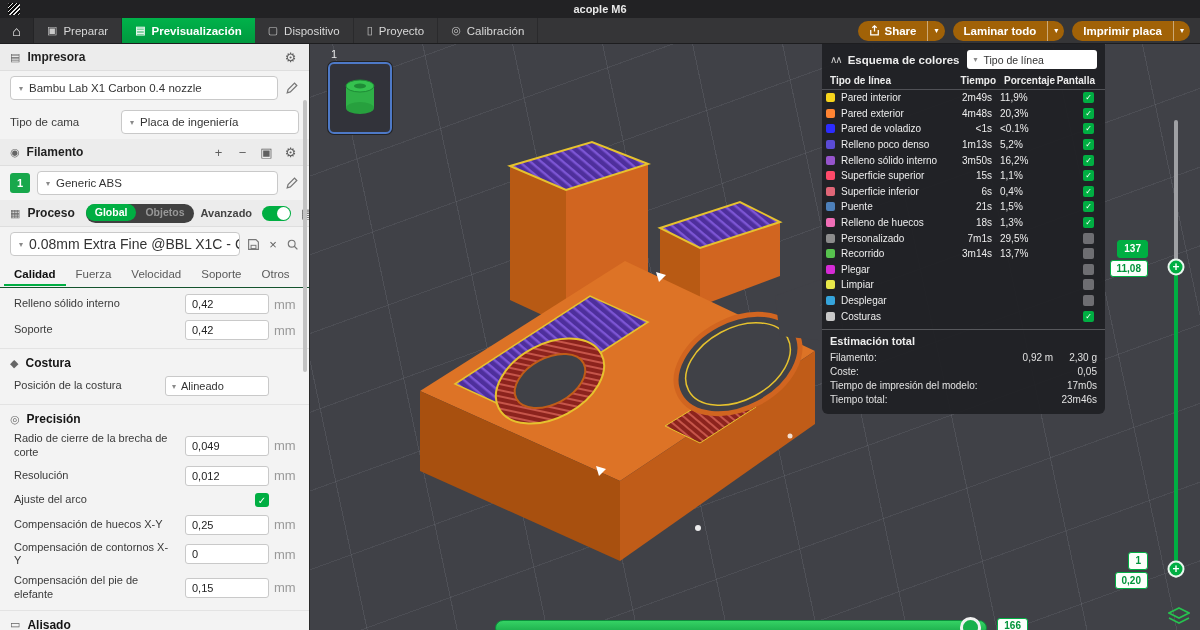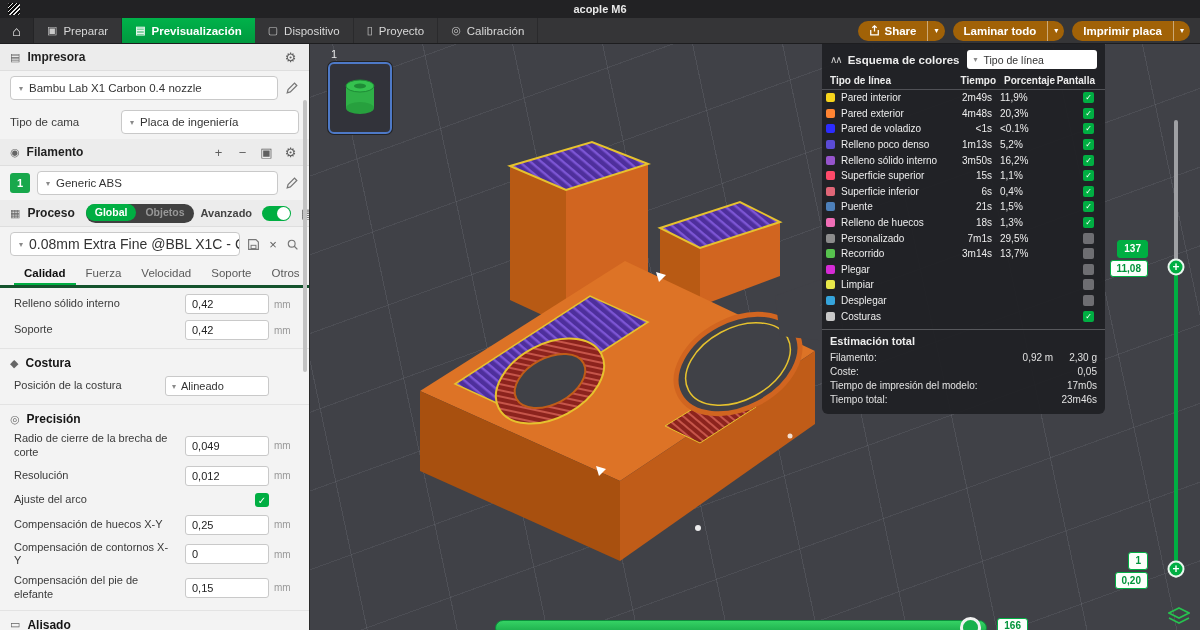--- a/index.html
+++ b/index.html
@@ -35,29 +35,29 @@
   .rlabel{font-size:11.5px;color:#3c3c3c;flex:none;}
   .sel.w170{flex:0 0 178px;margin-left:auto;}
   .icon-svg{flex:none;display:inline-flex;}
   .badge1{width:20px;height:20px;border-radius:3px;background:#18a84c;color:#fff;font-weight:bold;font-size:11px;display:flex;align-items:center;justify-content:center;flex:none;}
   .proc-pill{display:flex;background:#404040;border-radius:10px;height:19px;font-size:10.5px;margin-left:4px;align-items:flex-start;}
   .proc-pill .seg{padding:2px 9px;color:#979797;border-radius:10px;line-height:1.3;}
   .proc-pill .seg.on{background:#00ae42;color:#fff;font-weight:bold;}
   .adv{font-size:11px;color:#444;margin-left:auto;}
   .toggle{width:29px;height:15px;border-radius:8px;background:#00ae42;position:relative;margin:0 3px;flex:none;}
   .toggle::after{content:"";position:absolute;right:1px;top:1px;width:13px;height:13px;border-radius:50%;background:#fff;}
-  .ptabs{display:flex;padding:0 14px;border-bottom:3px solid #14532d;height:27px;align-items:flex-end;flex:none;}
+  .ptabs{display:flex;padding:0 4px;border-bottom:1px solid #14532d;height:27px;align-items:center;flex:none;}
   .ptab{padding:5px 10px 6px;font-size:11.5px;color:#5a5a5a;}
   .ptab.active{color:#0e0e0e;font-weight:bold;border-bottom:2px solid #00ae42;padding-bottom:4px;}
   .settings{flex:1;position:relative;overflow:hidden;padding-top:3px;}
   .srow{display:flex;align-items:center;padding:3px 14px 3px 14px;min-height:23px;}
   .srow .lbl{width:164px;line-height:1.25;padding-right:4px;font-size:11px;color:#3a3a3a;}
   .ctrl{margin-left:auto;display:flex;align-items:center;}
   .ibox{width:84px;height:20px;background:#fff;border:1px solid #c9c9c9;border-radius:3px;display:flex;align-items:center;padding:0 6px;font-size:11px;color:#222;}
-  .unit{width:26px;font-size:10px;color:#999;padding-left:5px;}
+  .unit{width:26px;font-size:13px;color:#999;padding-left:5px;}
   .ssel{width:104px;height:20px;background:#fff;border:1px solid #c9c9c9;border-radius:3px;display:flex;align-items:center;gap:5px;padding:0 6px;font-size:11px;color:#333;white-space:nowrap;}
   .scheck{width:14px;height:14px;border-radius:3px;background:#00ae42;color:#fff;font-size:10px;display:flex;align-items:center;justify-content:center;}
   .shead{display:flex;align-items:center;gap:7px;margin-top:5px;padding:7px 10px 3px;border-top:1px solid #e3e3e3;font-weight:bold;font-size:12px;color:#151515;}
   .sb{position:absolute;right:2px;top:4px;bottom:4px;width:4px;}
   .sb-thumb{position:absolute;top:9%;height:47%;width:4px;border-radius:2px;background:#c2c2c2;}
 
   
   .viewport{position:absolute;left:310px;top:44px;right:0;bottom:0;background:#404147;overflow:hidden;}
   .grid{position:absolute;inset:-250px;background:
       repeating-linear-gradient(78deg, rgba(195,200,212,.11) 0 1px, transparent 1px 88px),

